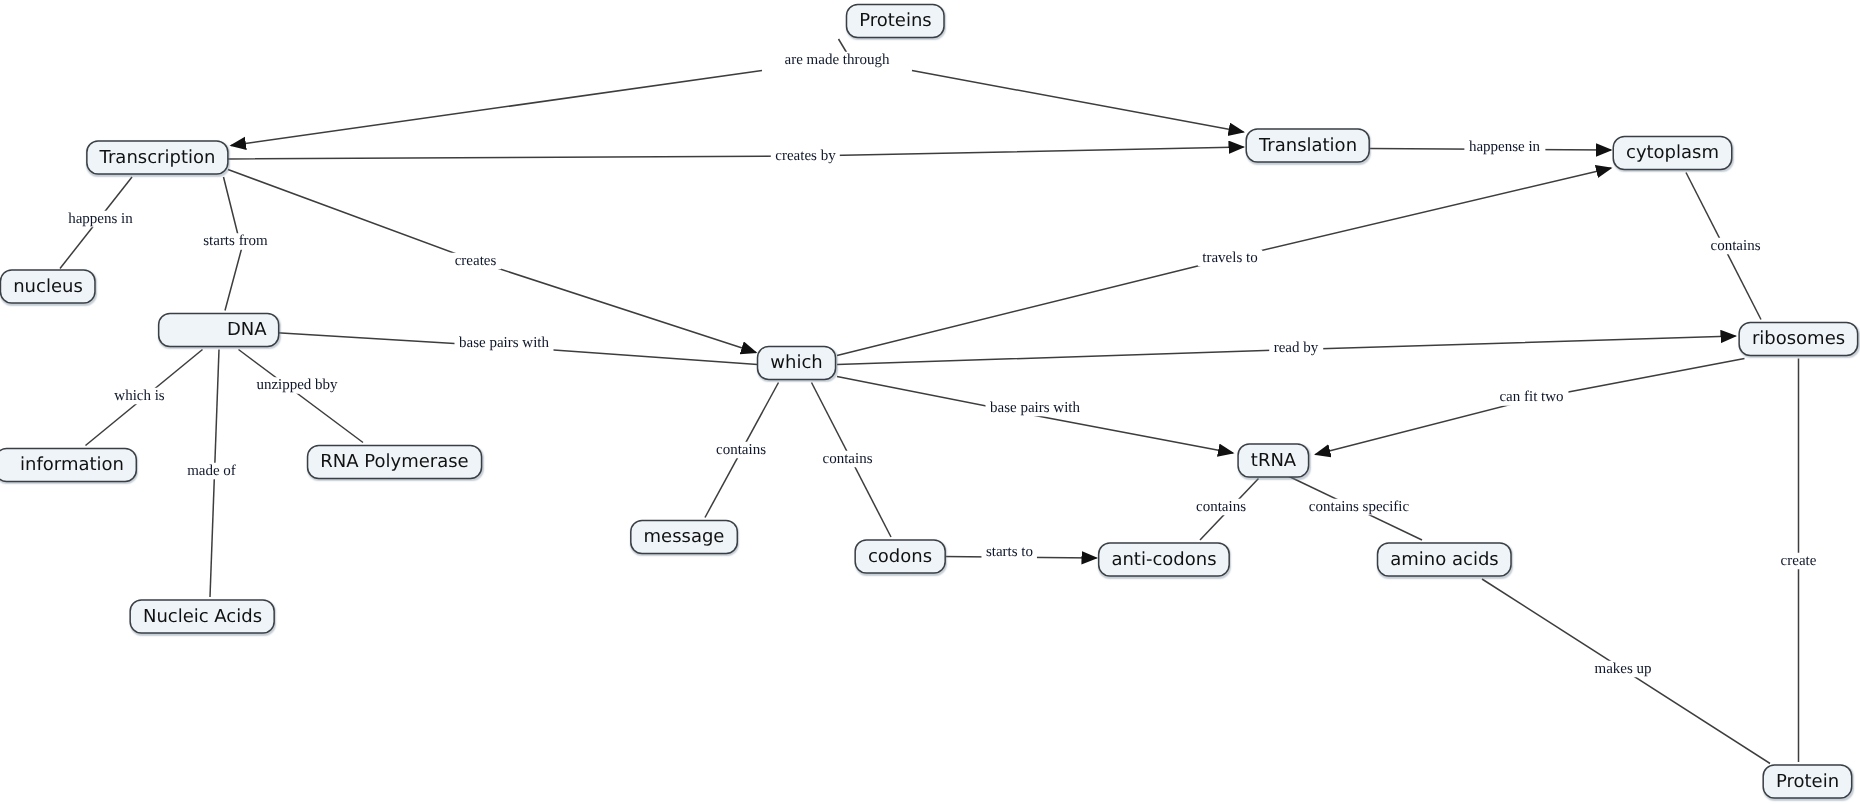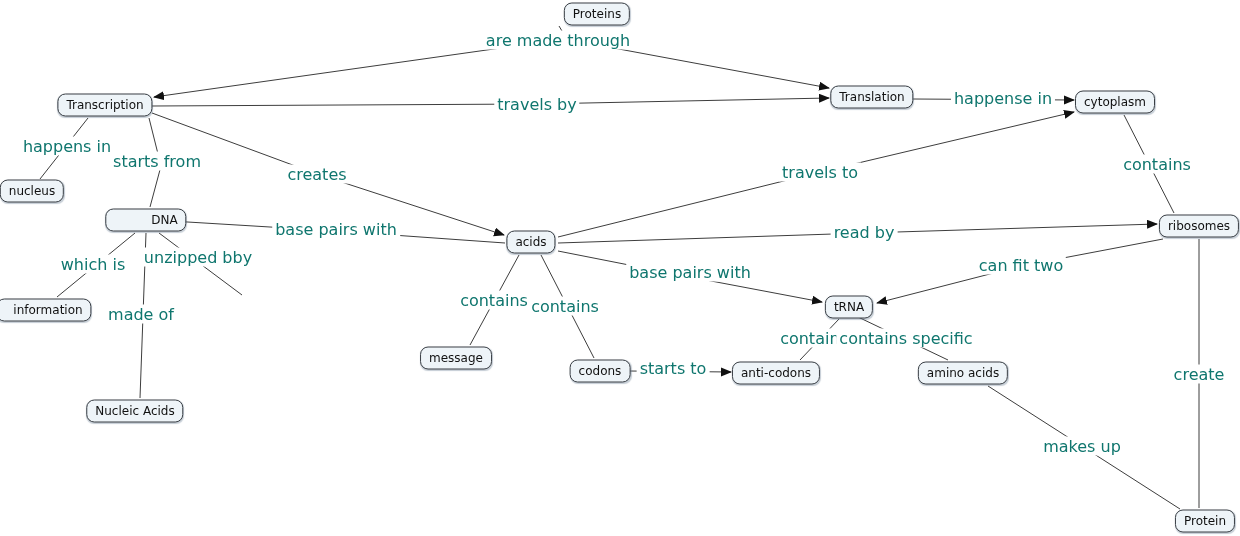--- a/index.html
+++ b/index.html
@@ -24,25 +24,26 @@
     white-space:nowrap;
     box-shadow:0.5px 1px 1px rgba(110,130,150,0.4);
     cursor:default;
     z-index:3;
   }
   .edge-label{
     position:absolute;
     transform:translate(-50%,-50%);
     background:#ffffff;
     padding:0 3px;
-    font-size:16px;
-    color:#0f766e;
+    font-size:10px;
+    color:#0f172a;
     white-space:nowrap;
     cursor:default;
     z-index:2;
+    font-family:Liberation Serif, serif;
   }
 </style>
 </head>
 <body>
 
 <div class="canvas">
   <svg class="link-layer" width="1240" height="536" viewBox="0 0 1240 536" xmlns="http://www.w3.org/2000/svg">
     <defs>
       <marker id="arrowhead" markerUnits="userSpaceOnUse" markerWidth="12" markerHeight="10" refX="10" refY="4.5" orient="auto">
         <path d="M0,0 L11,4.5 L0,9 Z" fill="#111111"></path>
@@ -67,21 +68,21 @@
       <polyline points="558,243 864,233 1157,224" marker-end="url(#arrowhead)"></polyline>
       <polyline points="913,99 1074,100" marker-end="url(#arrowhead)"></polyline>
       <polyline points="1124,115 1174,213"></polyline>
       <polyline points="1163,239 1021,266 877,303" marker-end="url(#arrowhead)"></polyline>
       <polyline points="839,319 800,360"></polyline>
       <polyline points="858,317 948,360"></polyline>
       <polyline points="988,386 1180,509"></polyline>
       <polyline points="1199,239 1199,508"></polyline>
     </svg>
 <div class="edge-label" style="left: 558px; top: 40px;">are made through</div>
-    <div class="edge-label" style="left: 537px; top: 104px;">travels by</div>
+    <div class="edge-label" style="left: 537px; top: 104px;">creates by</div>
     <div class="edge-label" style="left: 67px; top: 146px;">happens in</div>
     <div class="edge-label" style="left: 157px; top: 161px;">starts from</div>
     <div class="edge-label" style="left: 317px; top: 174px;">creates</div>
     <div class="edge-label" style="left: 336px; top: 229px;">base pairs with</div>
     <div class="edge-label" style="left: 93px; top: 264px;">which is</div>
     <div class="edge-label" style="left: 198px; top: 257px;">unzipped bby</div>
     <div class="edge-label" style="left: 141px; top: 314px;">made of</div>
     <div class="edge-label" style="left: 494px; top: 300px;">contains</div>
     <div class="edge-label" style="left: 565px; top: 306px;">contains</div>
     <div class="edge-label" style="left: 673px; top: 368px;">starts to</div>
@@ -94,23 +95,24 @@
     <div class="edge-label" style="left: 814px; top: 338px;">contains</div>
     <div class="edge-label" style="left: 906px; top: 338px;">contains specific</div>
     <div class="edge-label" style="left: 1082px; top: 446px;">makes up</div>
     <div class="edge-label" style="left: 1199px; top: 374px;">create</div>
     <div class="node" style="left: 557px; top: 14px; margin-left: 40px;">Proteins</div>
     <div class="node" style="left: 105px; top: 105px;">Transcription</div>
     <div class="node" style="left: 872px; top: 97px;">Translation</div>
     <div class="node" style="left: 1115px; top: 102px;">cytoplasm</div>
     <div class="node" style="left: 32px; top: 191px;">nucleus</div>
     <div class="node" style="left: 146px; top: 220px; padding-left: 45px;">DNA</div>
-    <div class="node" style="left: 531px; top: 242px;">acids</div>
+    <div class="node" style="left: 531px; top: 242px;">which</div>
     <div class="node" style="left: 1199px; top: 226px;">ribosomes</div>
     <div class="node" style="left: 44px; top: 310px; padding-left: 16px;">information</div>
+    <div class="node" style="left: 263px; top: 308px;">RNA Polymerase</div>
     <div class="node" style="left: 135px; top: 411px;">Nucleic Acids</div>
     <div class="node" style="left: 456px; top: 358px;">message</div>
     <div class="node" style="left: 600px; top: 371px;">codons</div>
     <div class="node" style="left: 776px; top: 373px;">anti-codons</div>
     <div class="node" style="left: 849px; top: 307px;">tRNA</div>
     <div class="node" style="left: 963px; top: 373px;">amino acids</div>
     <div class="node" style="left: 1205px; top: 521px;">Protein</div>
   </div>
 
 </body></html>

